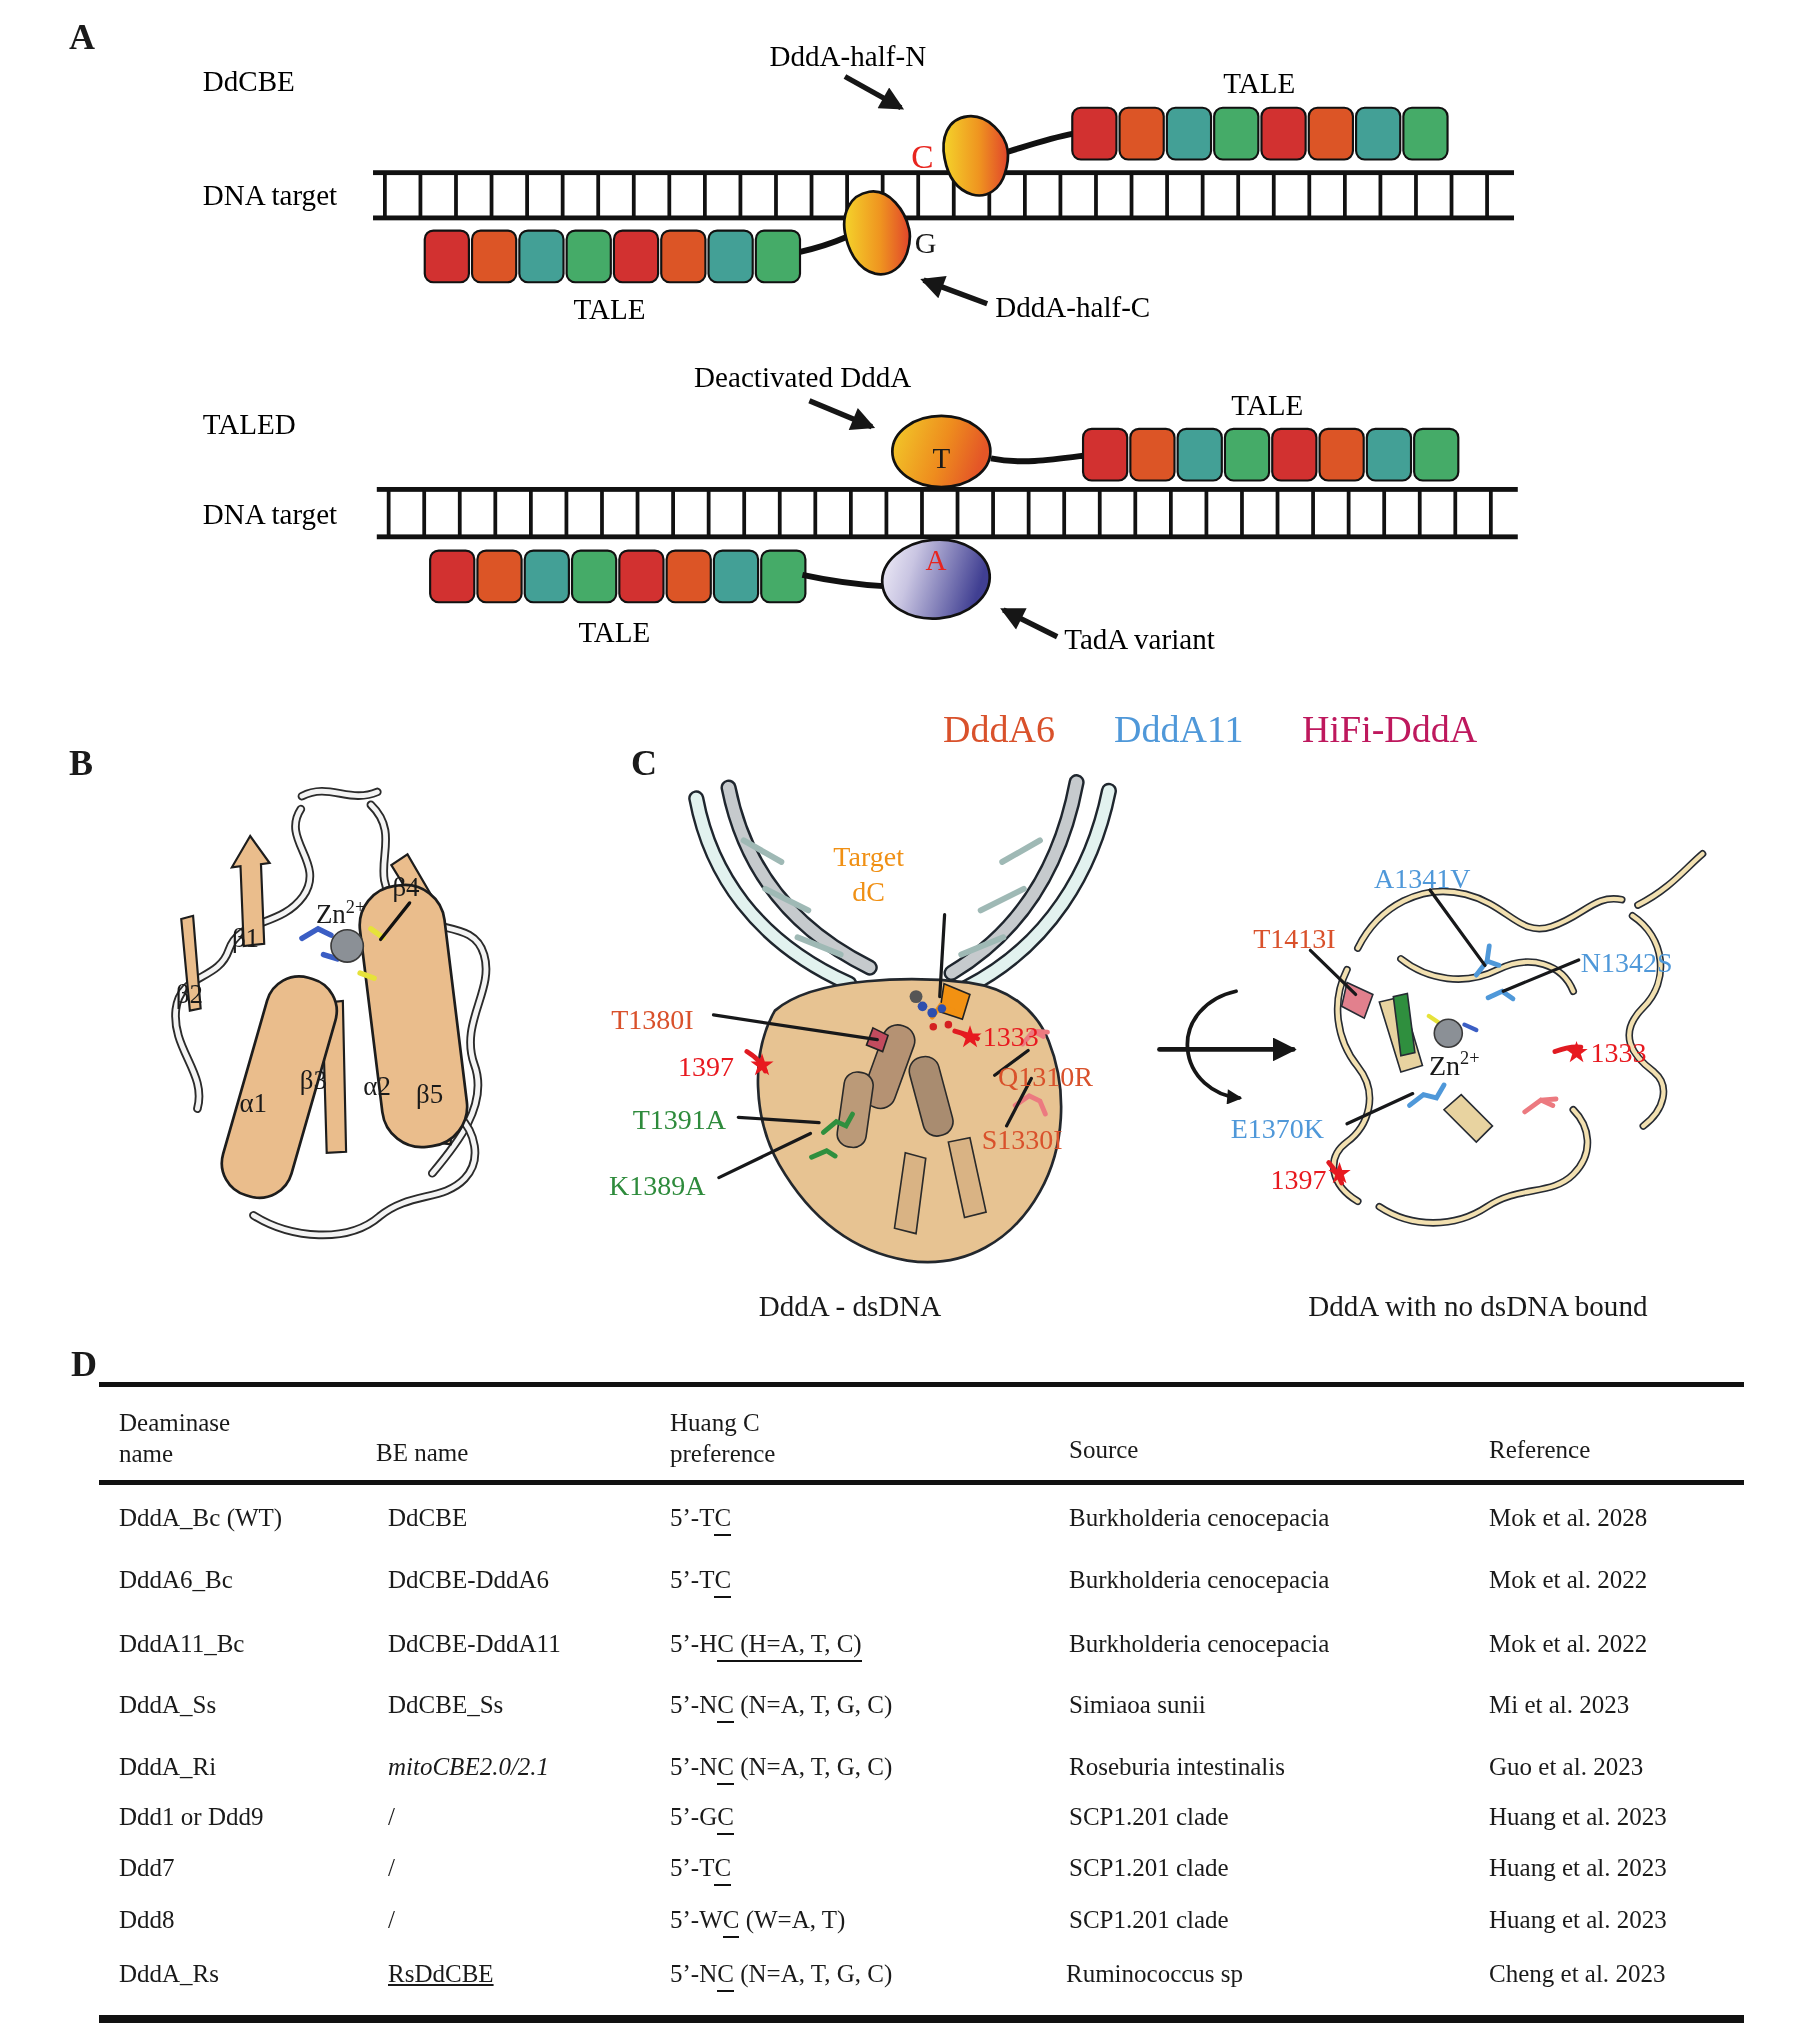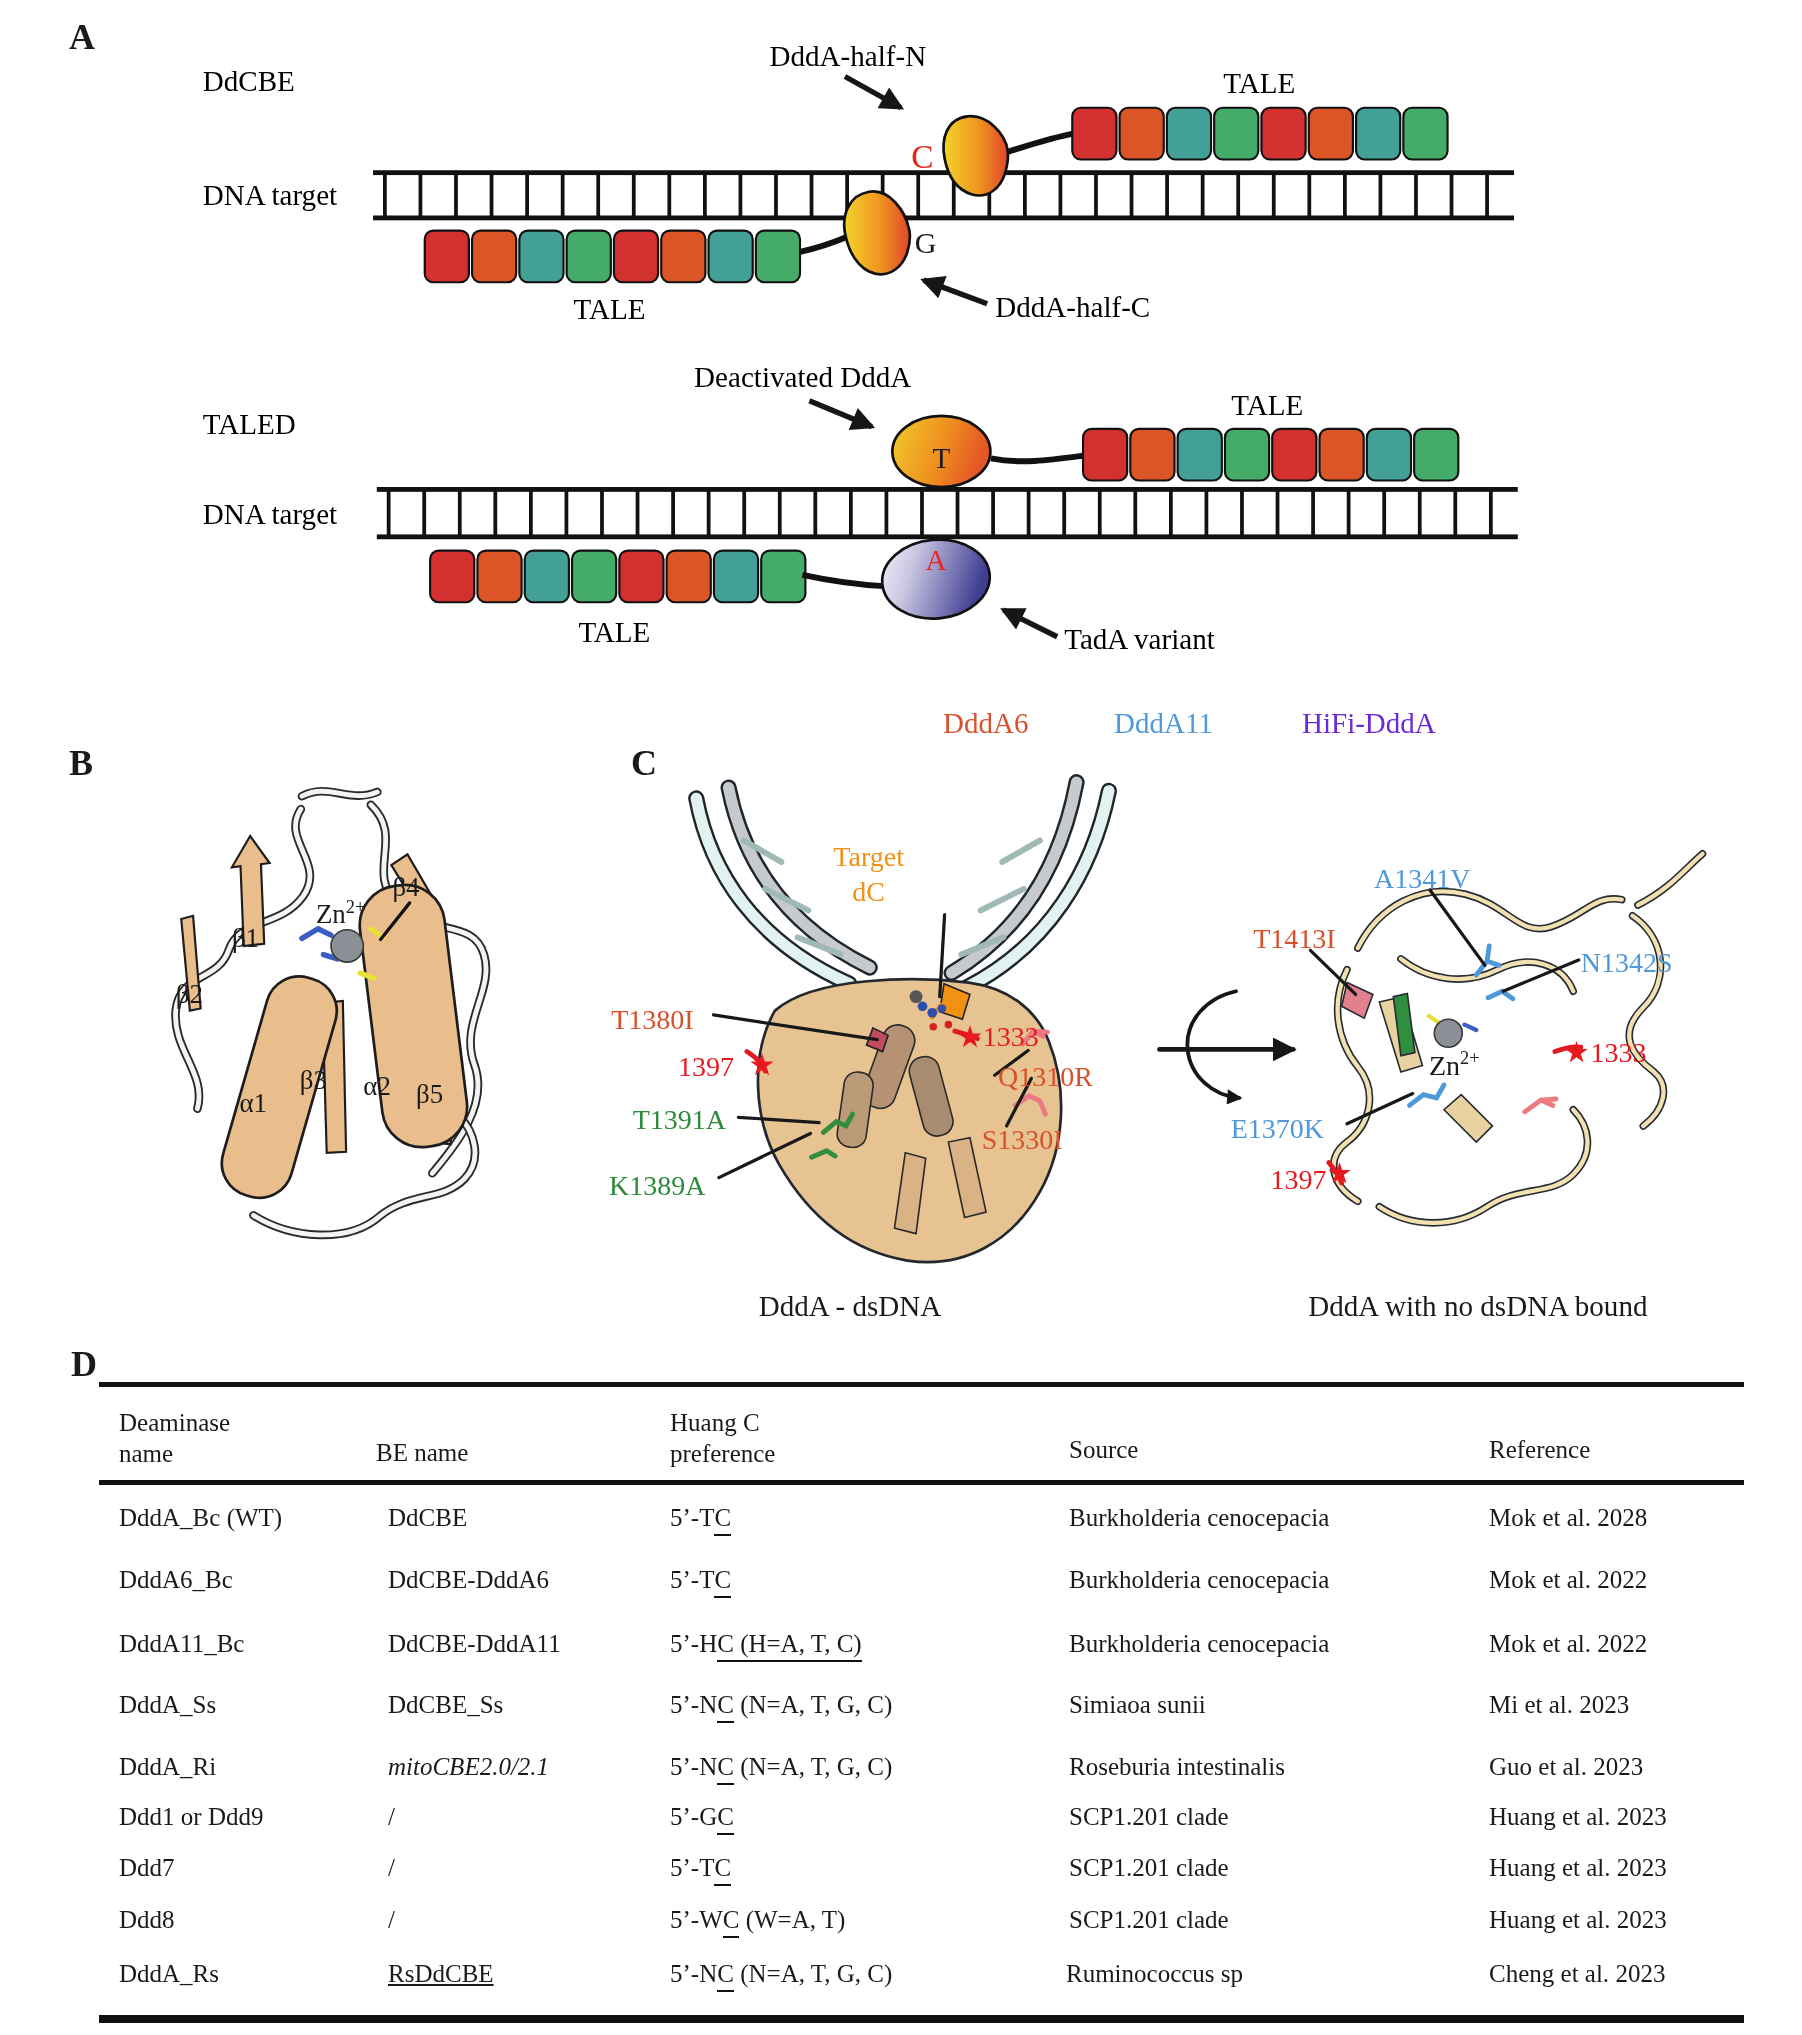--- a/index.html
+++ b/index.html
@@ -1,40 +1,40 @@
 <!DOCTYPE html>
 <html style="font-size:8.6px"><head>
 <meta charset="utf-8">
 <style>
   html,body{margin:0;padding:0;background:#ffffff;}
   #page{position:relative;width:1803px;height:2035px;background:#ffffff;overflow:hidden;
         font-family:"Liberation Serif","DejaVu Serif",serif;color:#1a1a1a;}
   .abs{position:absolute;white-space:nowrap;}
   .panel-letter{font-size:36px;font-weight:700;}
-  .legend-item{font-size:29px;}
+  .legend-item{font-size:38px;}
   svg text{font-family:"Liberation Serif","DejaVu Serif",serif;}
   .cell{position:absolute;font-size:25px;white-space:nowrap;line-height:34px;height:34px;}
   .it{}
   .u{border-bottom:2.7px solid #111;padding-bottom:2.7px;}
   .rule{position:absolute;background:#111;}
   .hdr{position:absolute;font-size:25px;line-height:31px;white-space:nowrap;}
 </style>
 </head>
 <body>
 
 <div id="page">
 
   <div class="abs panel-letter" style="left:69px;top:16px;">A</div>
   <div class="abs panel-letter" style="left:69px;top:742px;">B</div>
   <div class="abs panel-letter" style="left:631px;top:742px;">C</div>
   <div class="abs panel-letter" style="left:71px;top:1343px;">D</div>
 
   <div class="abs legend-item" style="left: 943px; top: 707px; color: rgb(217, 81, 43);">DddA6</div>
   <div class="abs legend-item" style="left: 1114px; top: 707px; color: rgb(79, 152, 217);">DddA11</div>
-  <div class="abs legend-item" style="left: 1302px; top: 707px; color: #6d28d9;">HiFi-DddA</div>
+  <div class="abs legend-item" style="left: 1302px; top: 707px; color: #be185d;">HiFi-DddA</div>
 
   <svg class="abs" style="left:0;top:0;" width="1803" height="1336" viewBox="0 0 3346 2480">
     <defs>
       <marker id="ah" viewBox="0 0 10 10" refX="8.5" refY="5" markerWidth="56" markerHeight="44" markerUnits="userSpaceOnUse" orient="auto">
         <path d="M0 0 L10 5 L0 10 Z" fill="#161616"></path>
       </marker>
       <marker id="ah2" viewBox="0 0 10 10" refX="8" refY="5" markerWidth="34" markerHeight="28" markerUnits="userSpaceOnUse" orient="auto">
         <path d="M0 0 L10 5 L0 10 Z" fill="#161616"></path>
       </marker>
       <linearGradient id="gHalf" x1="0" y1="0" x2="1" y2="0">

